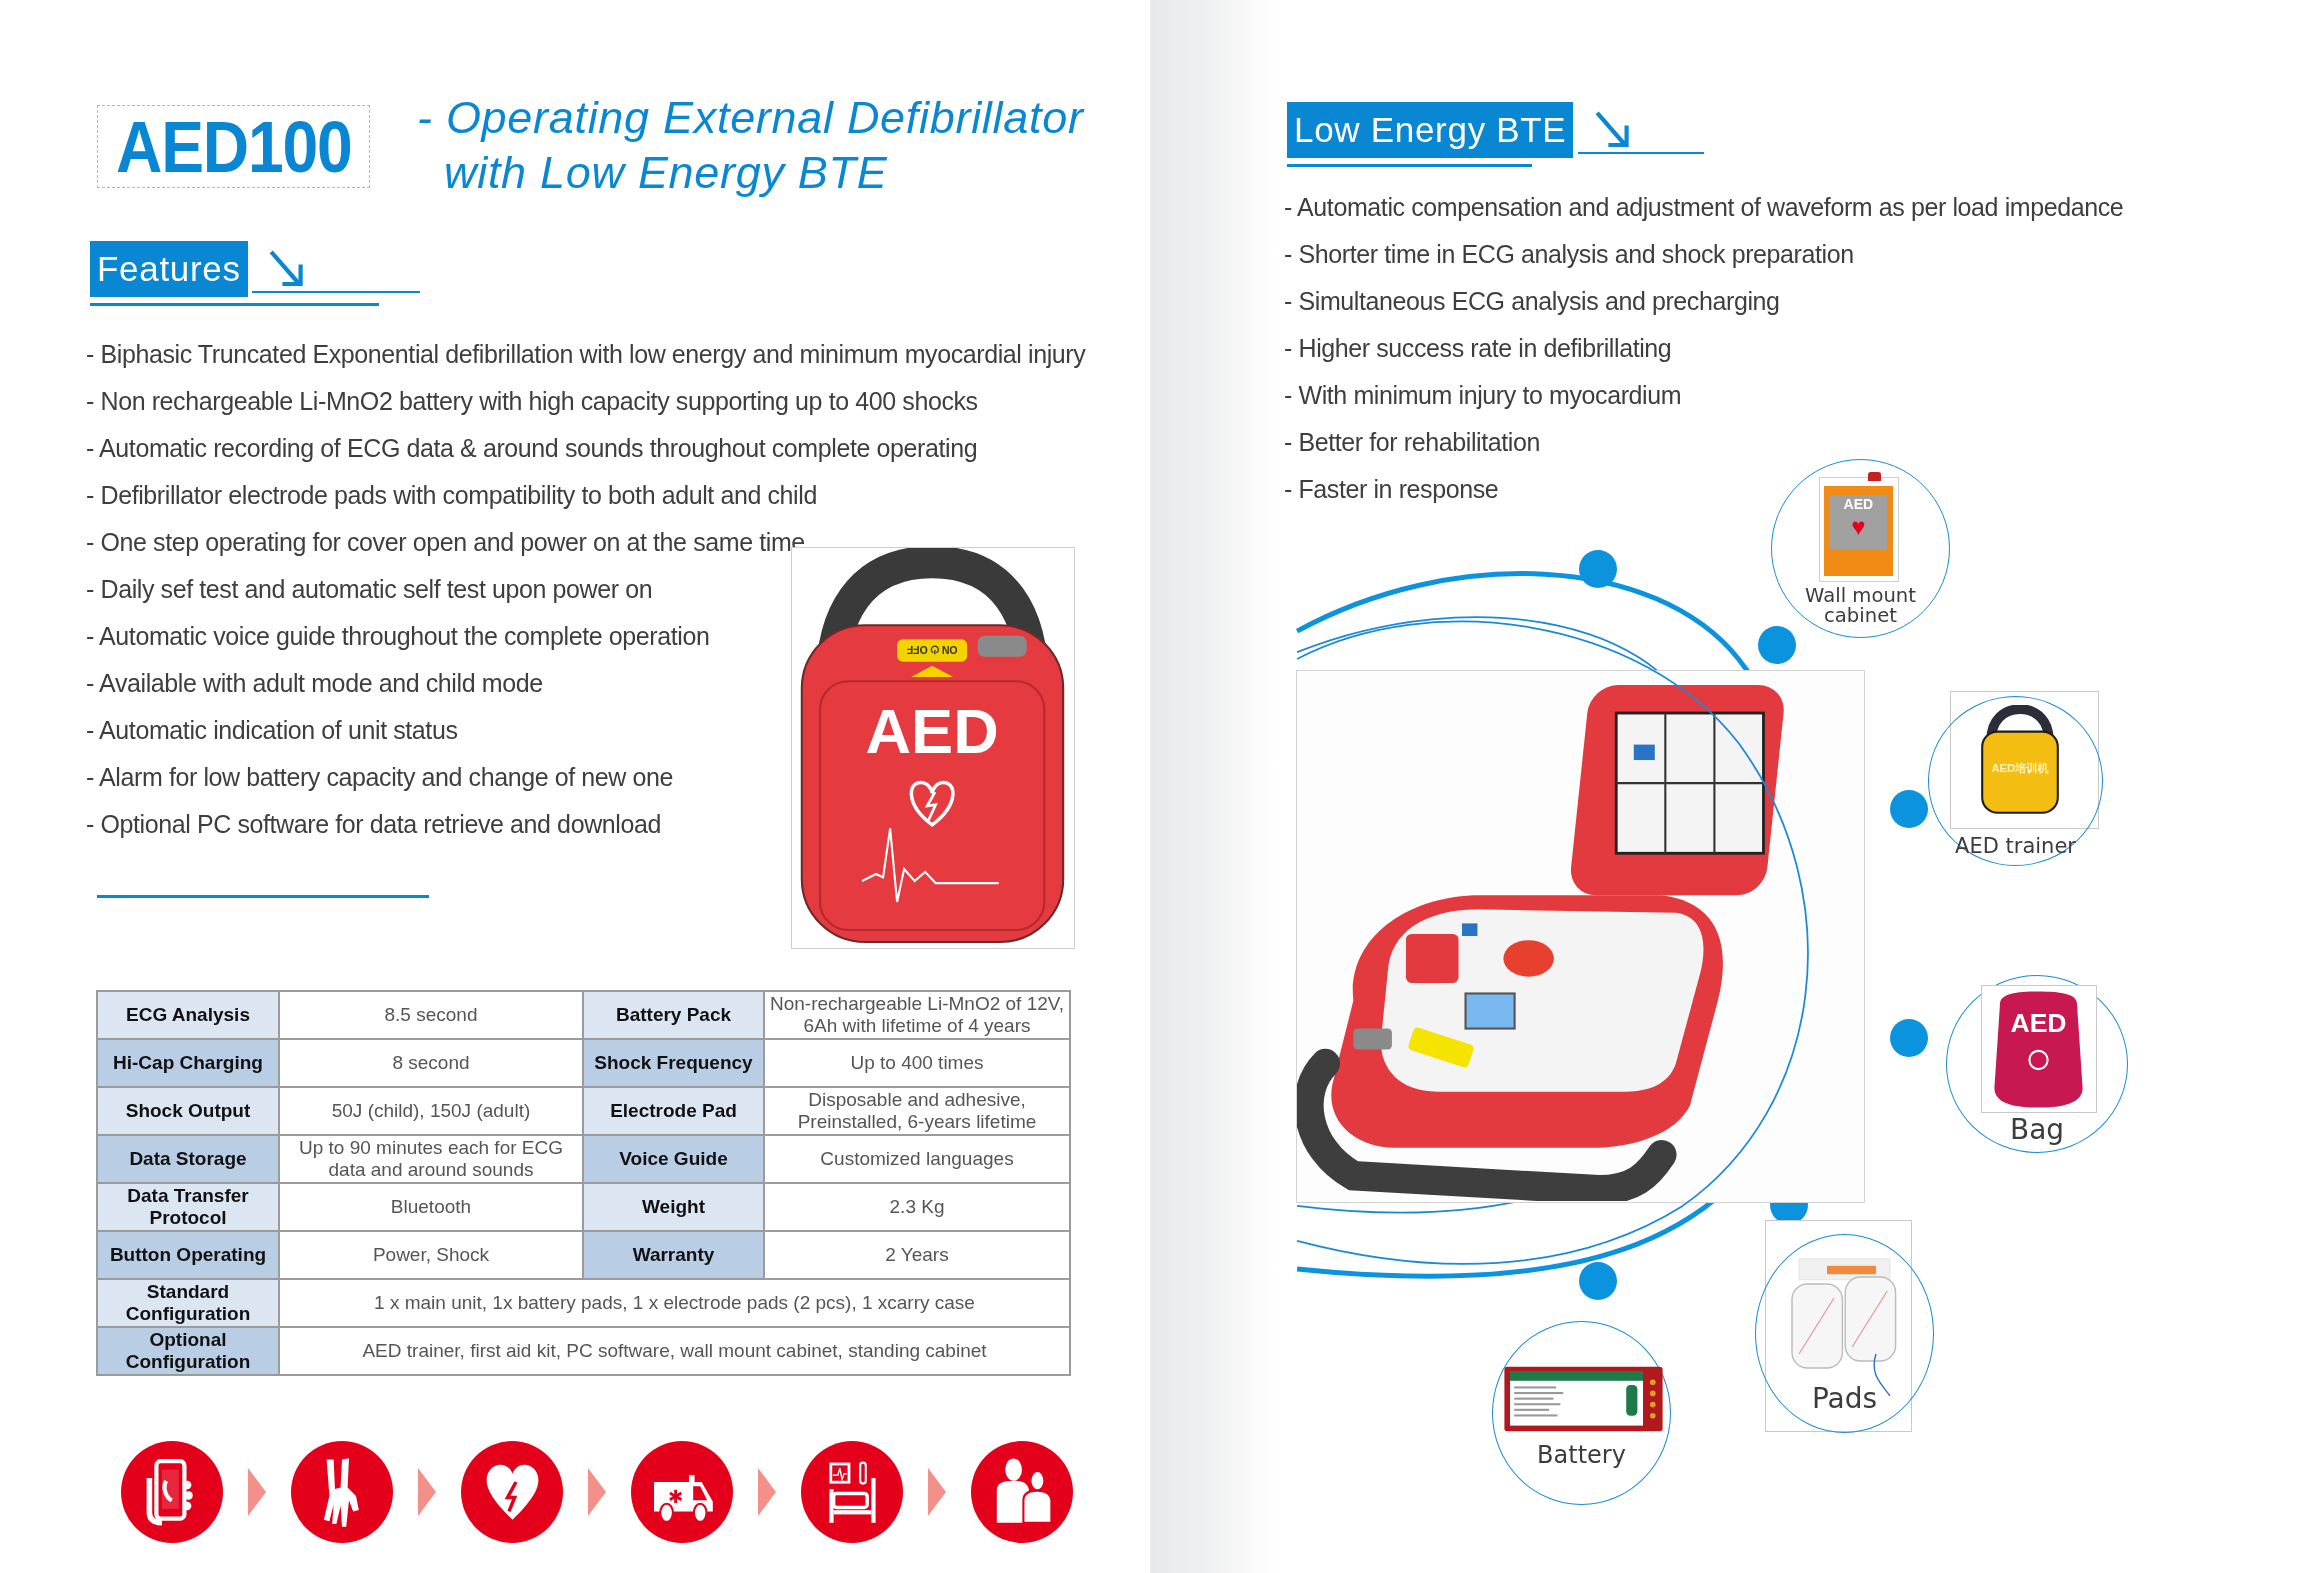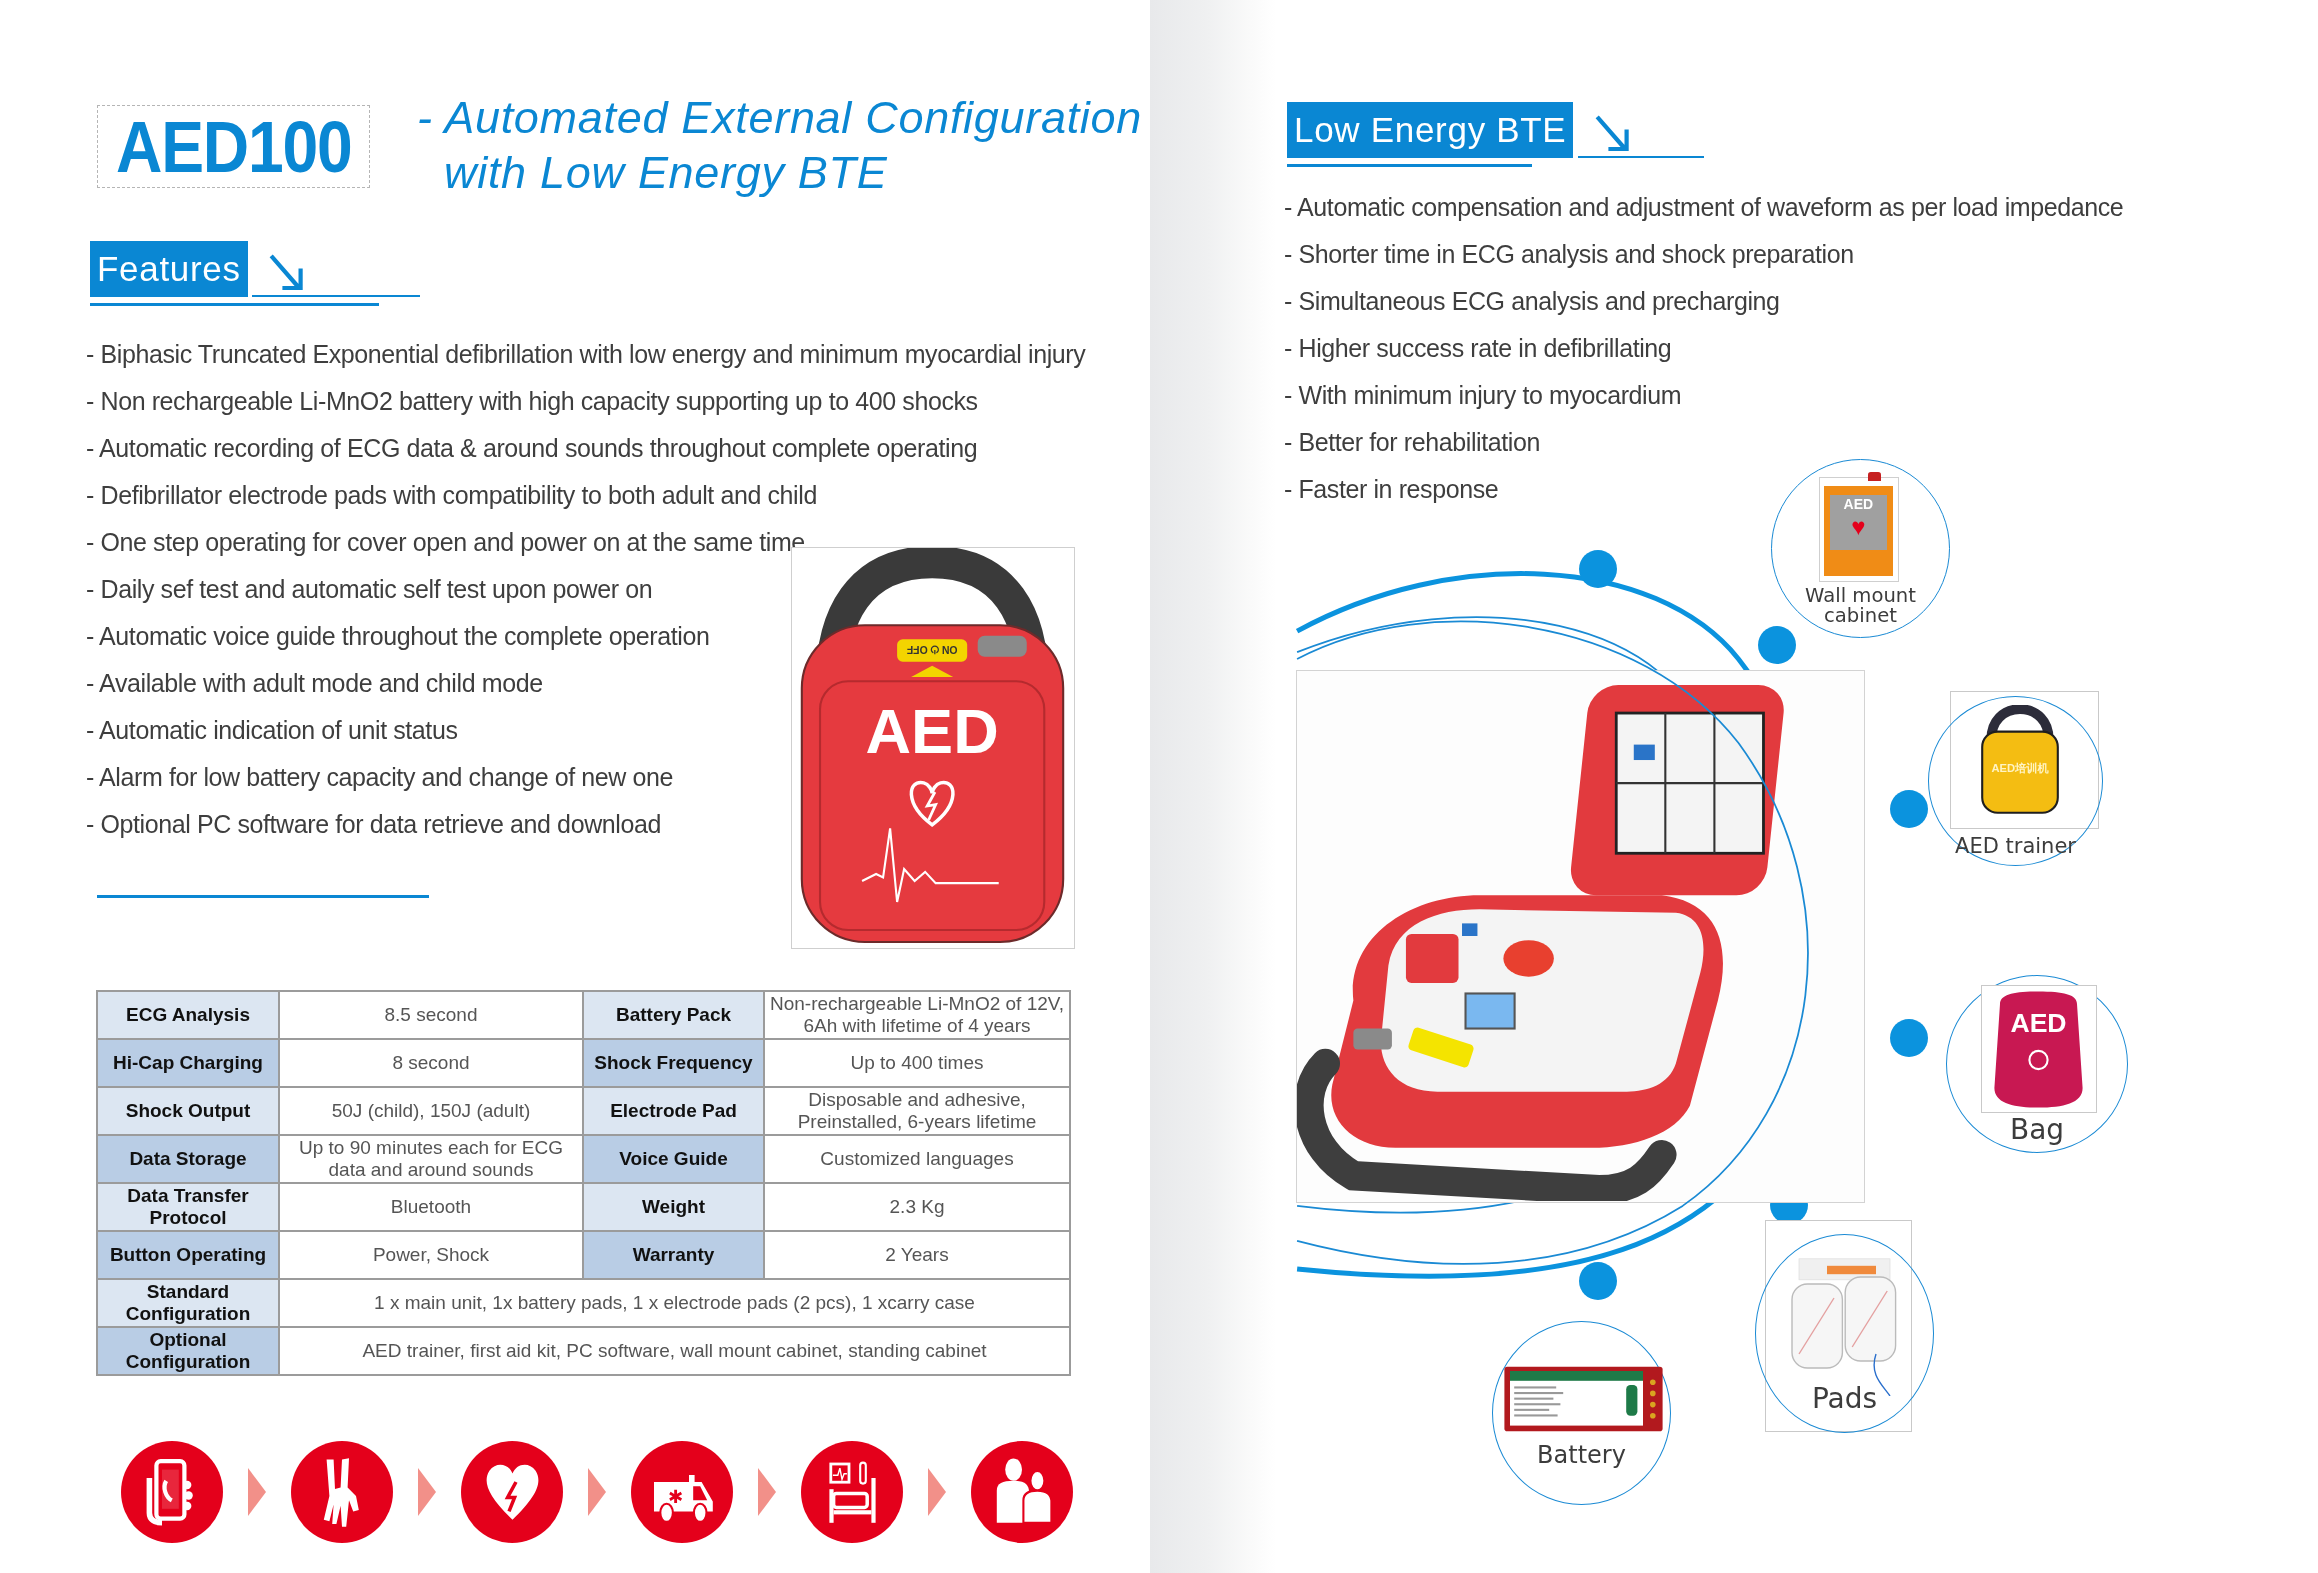--- a/index.html
+++ b/index.html
@@ -11,21 +11,21 @@
 
   
   .title-box { left:97px; top:105px; width:273px; height:83px; border:1.4px dashed #b5b5b5;
                display:flex; align-items:center; justify-content:center; box-sizing:border-box; }
   .title-box span { font-size:73px; font-weight:bold; color:#0a87d3; letter-spacing:-1.4px; line-height:1;
                     transform:scaleX(0.88); display:inline-block; }
   .subtitle { left:417px; top:90px; font-size:45px; font-style:italic; color:#0a87d3; line-height:55px; letter-spacing:0.7px; }
   .subtitle .l2 { padding-left:27px; display:block; }
 
   
-  .sec-head { display:flex; align-items:flex-end; }
+  .sec-head { display:flex; align-items:flex-start; }
   .sec-label { background:#0a87d3; color:#ffffff; font-size:35px; padding:0 7px; height:56px; line-height:56px; letter-spacing:0.7px; }
   .sec-arrow { width:168px; height:50px; border-bottom:2.8px solid #0a87d3; position:relative; margin-left:4.2px; }
   .sec-arrow svg { position:absolute; left:15.4px; top:8.4px; }
   .sec-underline { height:3.5px; background:#0a87d3; }
 
   
   .feat-list { list-style:none; margin:0; padding:0; }
   .feat-list li { font-size:25px; color:#3e3e3e; height:47px; line-height:47px; white-space:nowrap; letter-spacing:-0.4px; }
 
   
@@ -51,21 +51,21 @@
 </style>
 </head>
 <body>
 
 <div class="abs gray-band"></div>
 
 <div class="abs title-box">
   <span>AED100</span>
 </div>
 <div class="abs subtitle">
-  <span>- Automated External Configuration</span>
+  <span>- Operating External Defibrillator</span>
   <span class="l2">with Low Energy BTE</span>
 </div>
 
 <div class="abs" style="left:90px; top:241px;">
   <div class="sec-head">
     <div class="sec-label">Features</div>
     <div class="sec-arrow">
       <svg width="49" height="42" viewBox="0 0 70 60">
           <path d="M6 4 L46 50 M22 50 L48 50 L48 22" stroke="#0a87d3" stroke-width="6" fill="none"></path>
         </svg>

